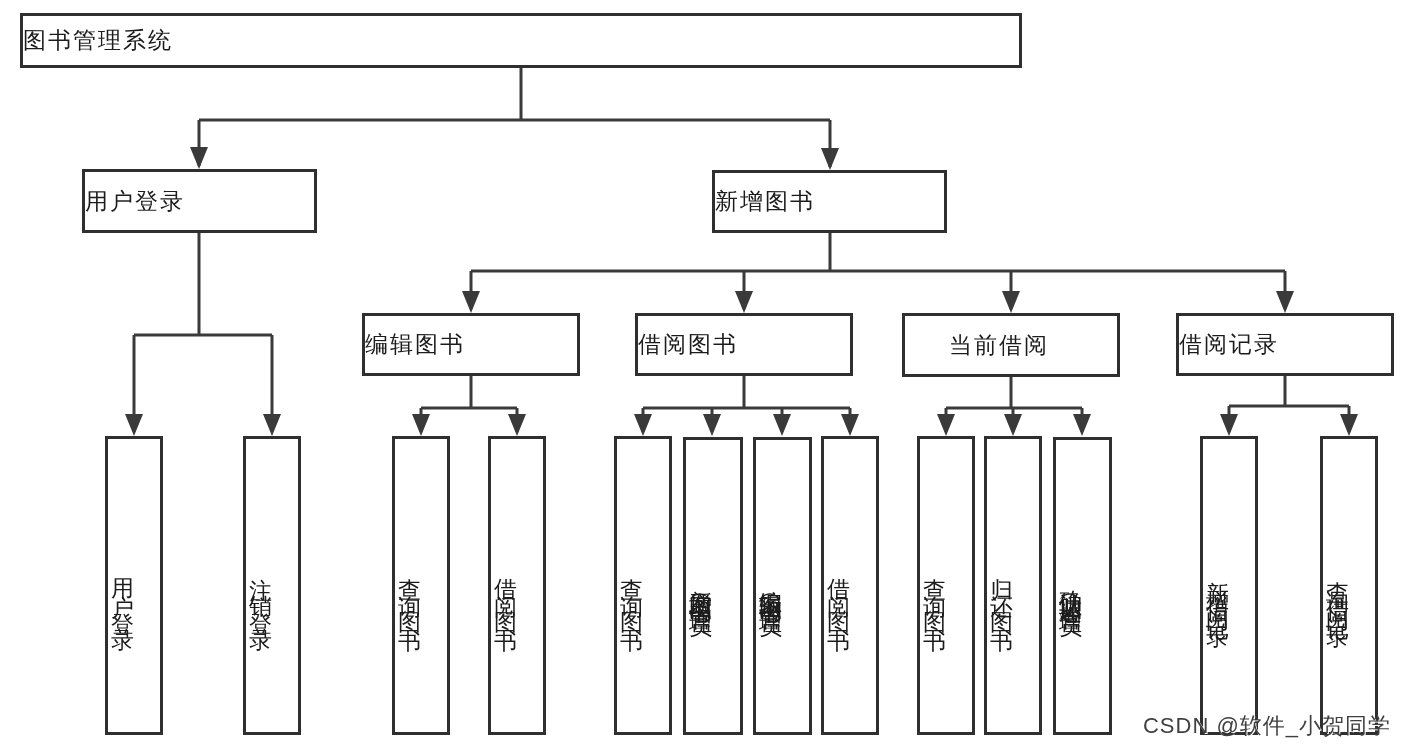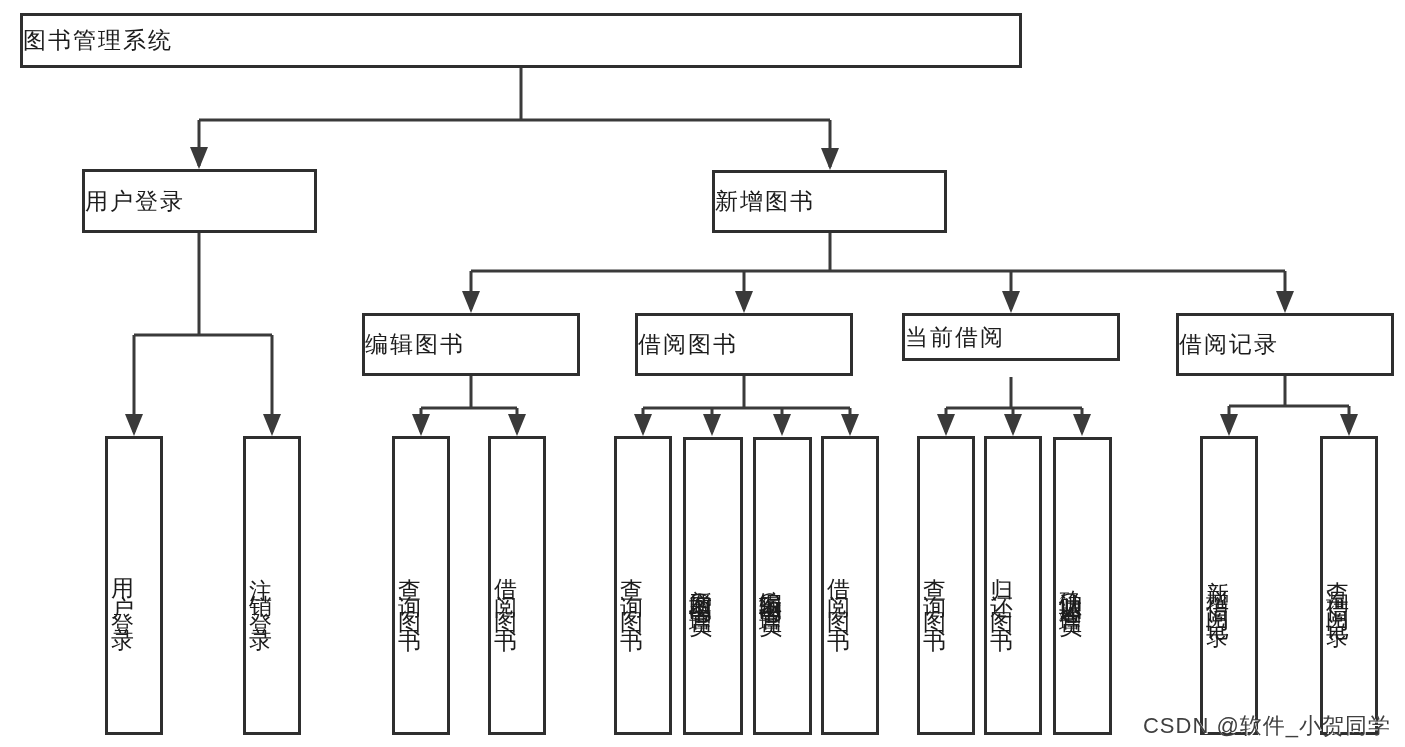--- a/index.html
+++ b/index.html
@@ -110,21 +110,21 @@
   <div class="box hbox" style="left:712px; top:170px; width:235px; height:63px;">
     <span>新增图书</span>
   </div>
 
   <div class="box hbox" style="left:362px; top:313px; width:218px; height:63px;">
     <span>编辑图书</span>
   </div>
   <div class="box hbox" style="left:635px; top:313px; width:218px; height:63px;">
     <span>借阅图书</span>
   </div>
-  <div class="box hbox" style="left:902px; top:313px; width:218px; height:48px;">
+  <div class="box hbox" style="left:902px; top:313px; width:218px; height:64px;padding-left:44px;">
     <span>当前借阅</span>
   </div>
   <div class="box hbox" style="left:1176px; top:313px; width:218px; height:63px;">
     <span>借阅记录</span>
   </div>
 
   <div class="box vbox v4" style="left:105px; top:436px; width:58px; height:299px;">
     <span>用户登录</span>
   </div>
   <div class="box vbox v4" style="left:243px; top:436px; width:58px; height:299px;">

